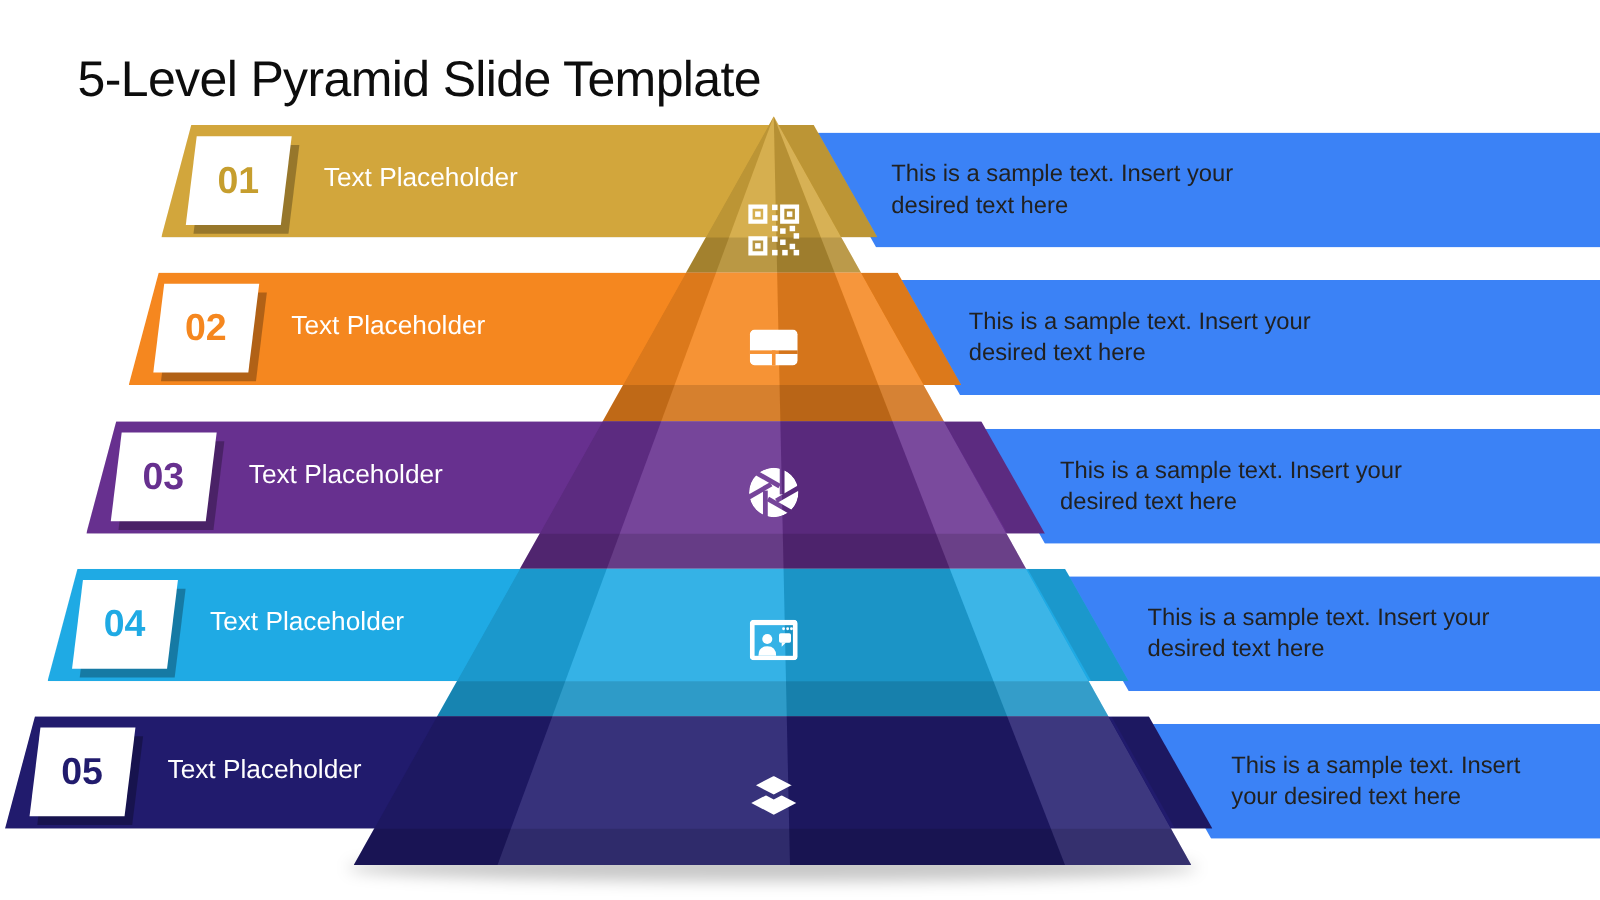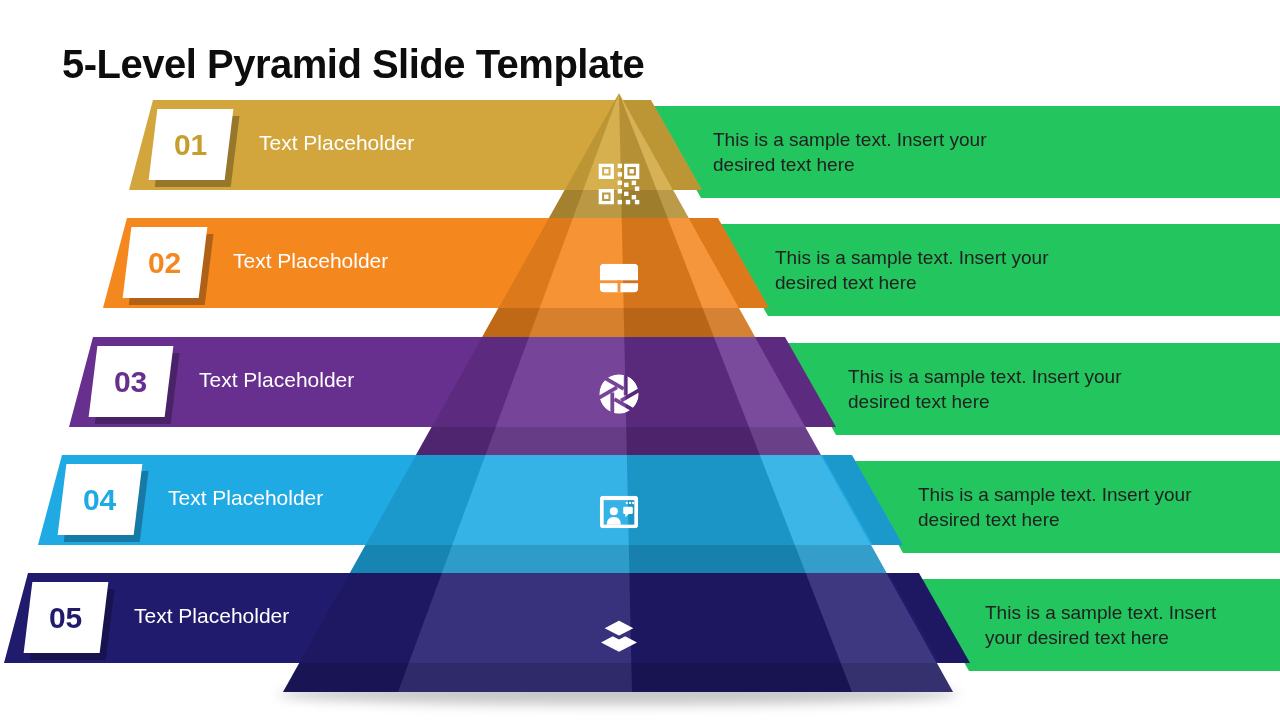--- a/index.html
+++ b/index.html
@@ -1,21 +1,21 @@
 <!DOCTYPE html>
 <html><head>
 <meta charset="utf-8">
 <style>
   html,body{margin:0;padding:0;background:#fff;}
   .slide{position:relative;width:1280px;height:720px;background:#fff;overflow:hidden;
          font-family:"Liberation Sans",sans-serif;}
-  .title{position:absolute;left:62px;top:42px;font-size:40px;font-weight:700;color:#0d0d0d;letter-spacing:-.5px;}
+  .title{position:absolute;left:62px;top:42px;font-size:40px;font-weight:400;color:#0d0d0d;letter-spacing:-.5px;}
 
   
-  .gray{position:absolute;background:#22c55e;height:92px;z-index:1;display:flex;align-items:center;}
+  .gray{position:absolute;background:#3b82f6;height:92px;z-index:1;display:flex;align-items:center;}
   .r1g{left:649px;top:106px;width:631px;clip-path:polygon(0 0,100% 0,100% 100%,52px 100%);}
   .r2g{left:716px;top:224px;width:564px;clip-path:polygon(0 0,100% 0,100% 100%,52px 100%);}
   .r3g{left:784px;top:343px;width:496px;clip-path:polygon(0 0,100% 0,100% 100%,52px 100%);}
   .r4g{left:851px;top:461px;width:429px;clip-path:polygon(0 0,100% 0,100% 100%,52px 100%);}
   .r5g{left:917px;top:579px;width:363px;clip-path:polygon(0 0,100% 0,100% 100%,52px 100%);}
   .desc{font-size:19px;line-height:25px;color:#212121;}
   .r1g .desc{margin-left:64px;width:312px;}
   .r2g .desc{margin-left:59px;width:312px;}
   .r3g .desc{margin-left:64px;width:312px;}
   .r4g .desc{margin-left:67px;width:312px;}

